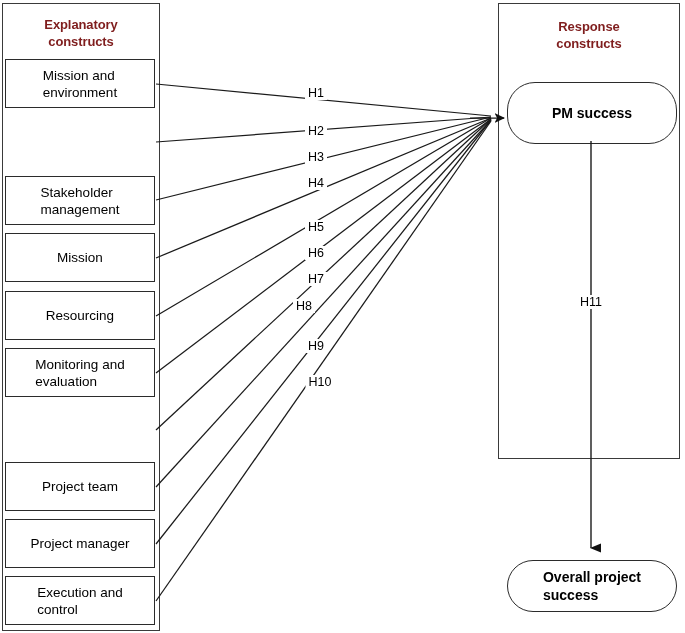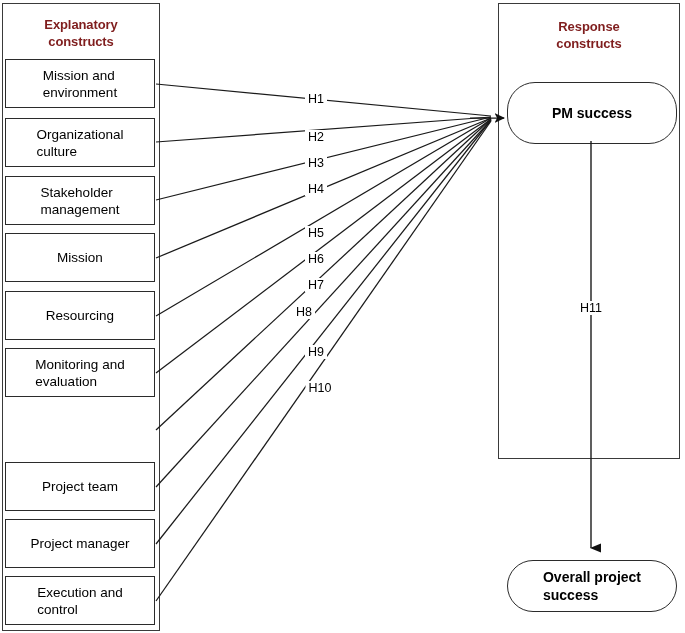--- a/index.html
+++ b/index.html
@@ -98,21 +98,20 @@
   .hyp-label {
     position: absolute;
     font-size: 12.5px;
     color: #000;
     text-align: center;
     white-space: nowrap;
     transform: translate(-50%, -50%);
     background: #ffffff;
     padding: 0 3px;
     line-height: 14px;
-    margin-top: 6px;
   }
 </style>
 </head>
 <body>
 
 <div id="canvas">
 
   <div class="panel" id="left-panel">
     <div class="panel-title">
       <div>Explanatory</div>
@@ -120,26 +119,20 @@
     </div>
   </div>
 
   <div class="construct-box left-box" style="top:59px">
     <div>
       <div>Mission and</div>
       <div>environment</div>
     </div>
   </div>
 
-  <div class="construct-box left-box" style="top:118px">
-    <div>
-      <div>Organizational</div>
-      <div>culture</div>
-    </div>
-  </div>
 
   <div class="construct-box left-box" style="top:176px">
     <div>
       <div>Stakeholder</div>
       <div>management</div>
     </div>
   </div>
 
   <div class="construct-box left-box" style="top:233px">
     <div>

